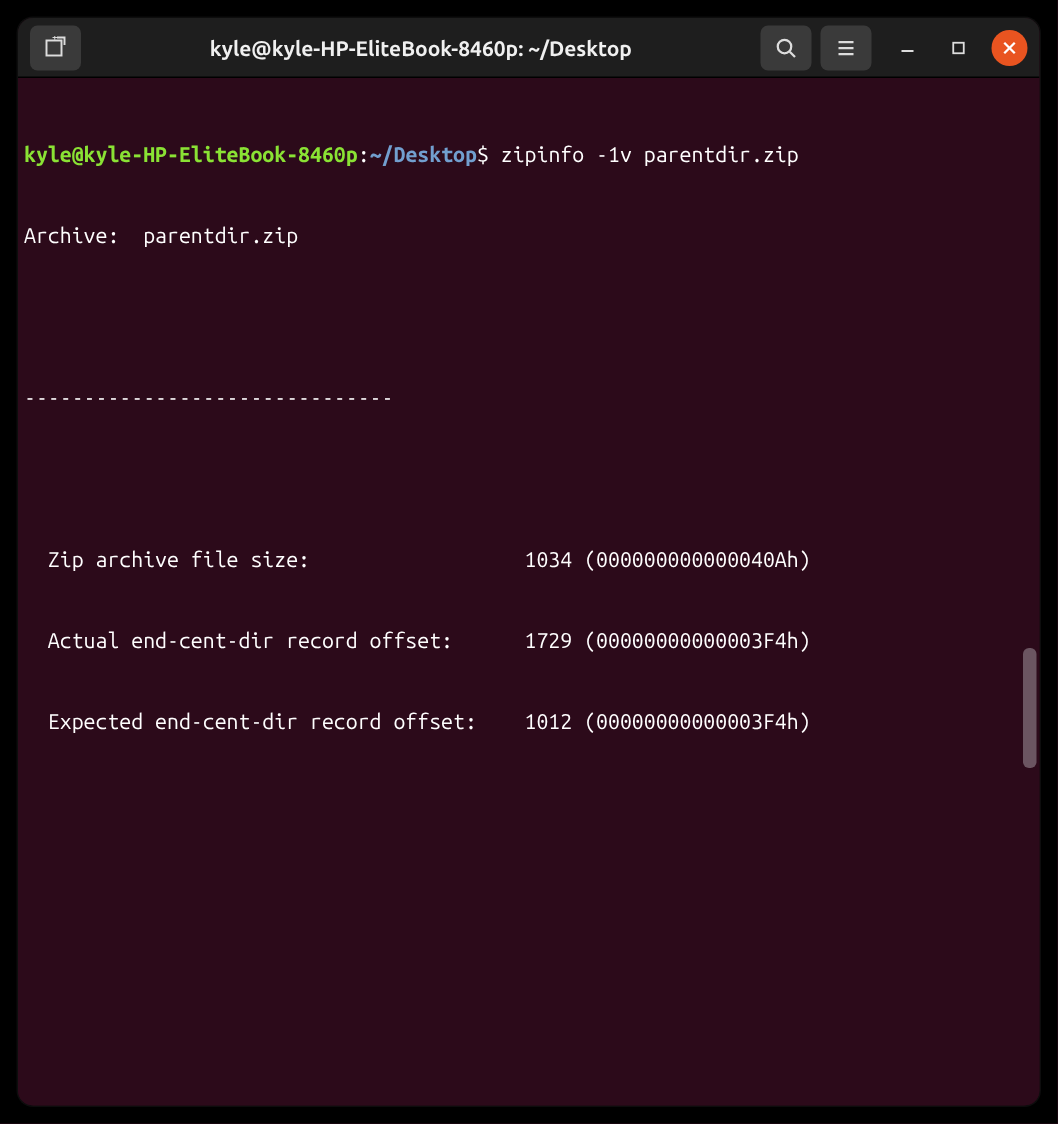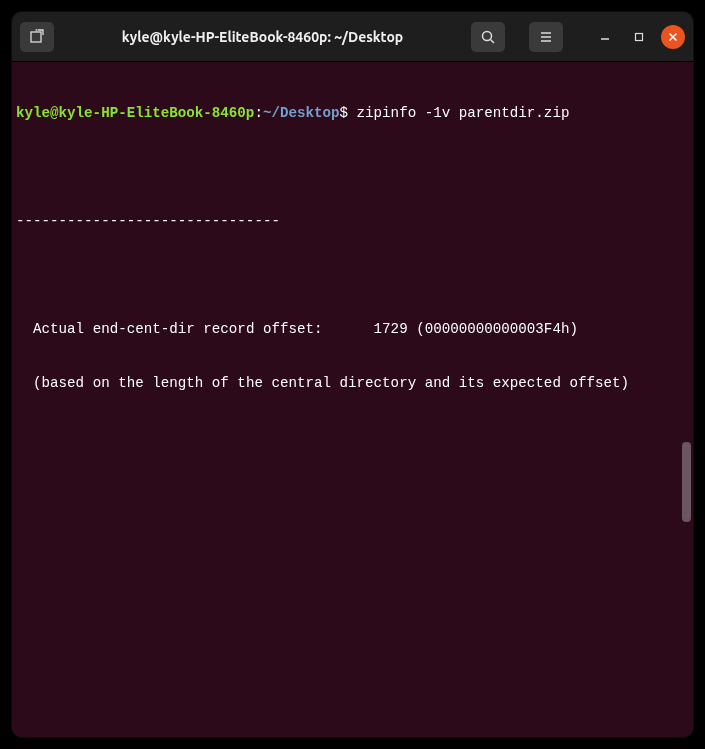--- a/index.html
+++ b/index.html
@@ -15,26 +15,26 @@
       width: 100%;
       height: 100%;
       background: #2c0a1a;
       border-radius: 10px;
       overflow: hidden;
       display: flex;
       flex-direction: column;
       box-shadow: 0 0 0 1px rgba(255,255,255,0.05);
     }
     .titlebar {
-      height: 50px;
+      height: 40px;
       background: #1e1e1e;
       display: flex;
       align-items: center;
       padding: 0 8px;
-      gap: 24px;
+      gap: 6px;
       border-bottom: 1px solid #000;
       flex-shrink: 0;
     }
     .tb-btn {
       width: 34px;
       height: 30px;
       border-radius: 5px;
       background: #3a3a3a;
       display: flex;
       align-items: center;
@@ -72,21 +72,20 @@
     .terminal {
       flex: 1;
       background: #2c0a1a;
       padding: 6px 4px;
       font-size: 14.2px;
       line-height: 18px;
       color: #fff;
       overflow: hidden;
       white-space: pre;
       position: relative;
-      font-family: Liberation Mono, monospace;
     }
     .line { white-space: pre-wrap; word-break: break-all; }
     .prompt-user { color: #8ae234; font-weight: bold; }
     .prompt-colon { color: #fff; }
     .prompt-path { color: #729fcf; font-weight: bold; }
     .prompt-dollar { color: #fff; }
     .cmd { color: #fff; }
     .scrollbar {
       position: absolute;
       right: 2px;
@@ -138,25 +137,27 @@
         <svg viewBox="0 0 10 10">
           <line x1="1.5" y1="1.5" x2="8.5" y2="8.5" stroke="currentColor" stroke-width="1.5"></line>
           <line x1="8.5" y1="1.5" x2="1.5" y2="8.5" stroke="currentColor" stroke-width="1.5"></line>
         </svg>
       </div>
     </div>
   </div>
 
   <div class="terminal">
     <div class="line"><span class="prompt-user">kyle@kyle-HP-EliteBook-8460p</span><span class="prompt-colon">:</span><span class="prompt-path">~/Desktop</span><span class="prompt-dollar">$ </span><span class="cmd">zipinfo -1v parentdir.zip</span></div>
+    <div class="line">Archive:  parentdir.zip</div>
     <div class="line"> </div>
     <div class="line">-------------------------------</div>
     <div class="line"> </div>
+    <div class="line">  Zip archive file size:                  1034 (000000000000040Ah)</div>
     <div class="line">  Actual end-cent-dir record offset:      1729 (00000000000003F4h)</div>
-    <div class="line">  (based on the length of the central directory and its expected offset)</div>
+    <div class="line">  Expected end-cent-dir record offset:    1012 (00000000000003F4h)</div>
     <div class="line"> </div>
     
     
     
     
     
     
     
     
     

